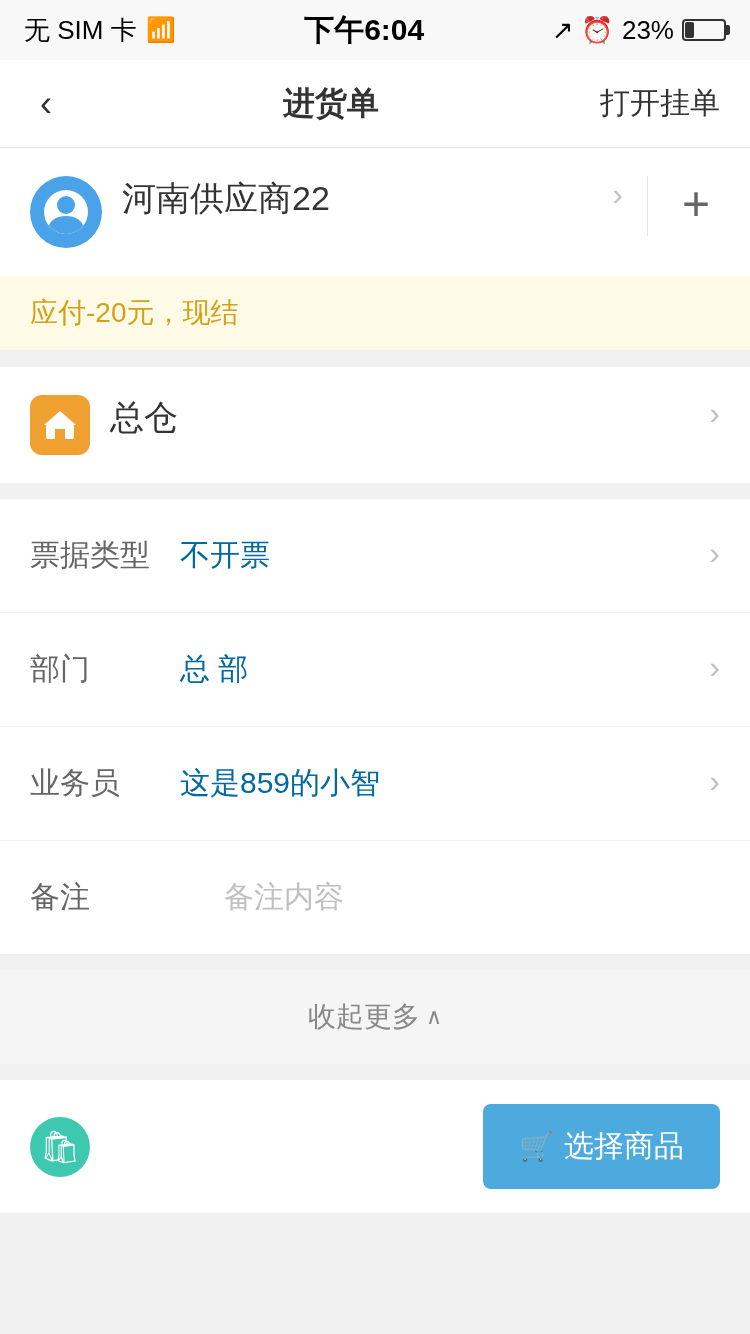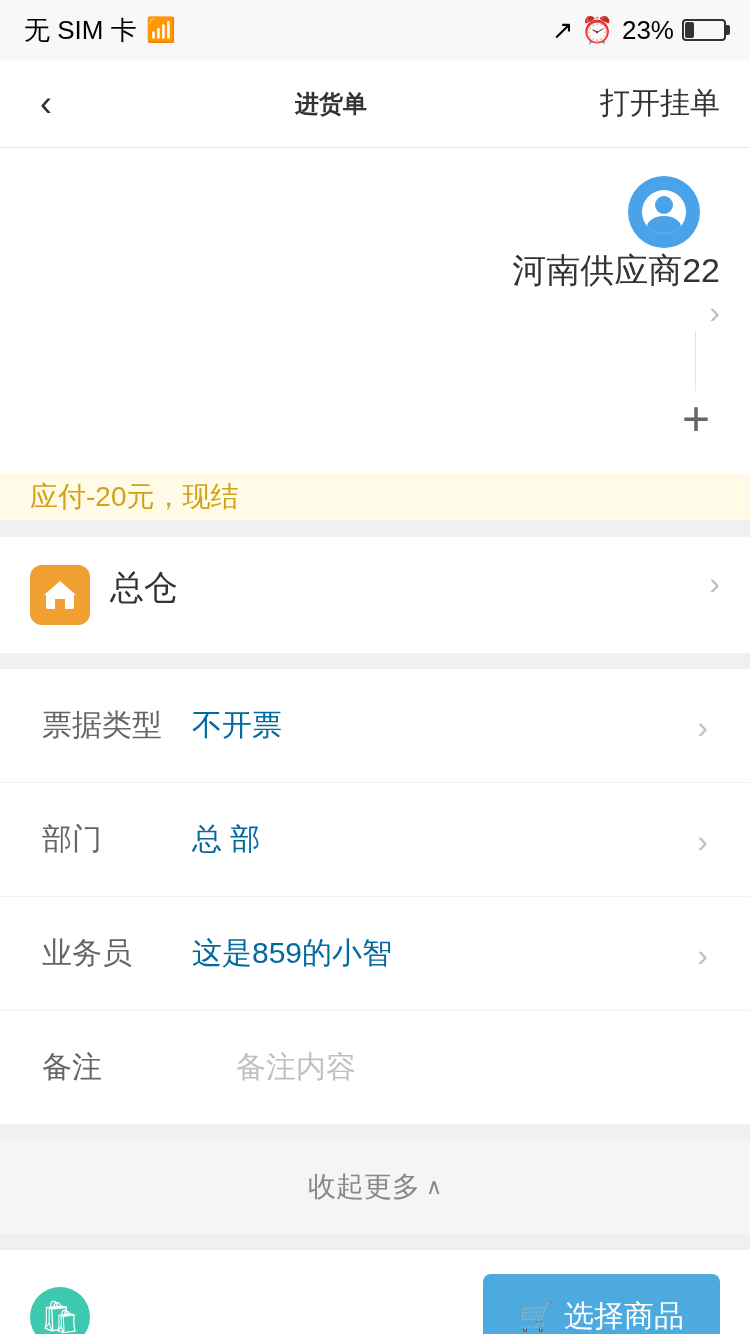--- a/index.html
+++ b/index.html
@@ -81,21 +81,21 @@
       padding: 0 30px;
       border-bottom: 1px solid #e5e5e5;
     }
     .nav-back {
       font-size: 36px;
       color: #333;
       cursor: pointer;
       padding: 10px;
     }
     .nav-title {
-      font-size: 24px;
+      font-size: 32px;
       font-weight: 600;
       color: #333;
     }
     .nav-action {
       font-size: 30px;
       color: #333;
       cursor: pointer;
     }
 
     
@@ -104,25 +104,24 @@
     }
 
     .section {
       background: #ffffff;
       margin-bottom: 16px;
     }
 
     
     .supplier-row {
       display: flex;
-      align-items: flex-end;
+      align-items: flex-start;
       padding: 28px 30px;
       background: #ffffff;
       position: relative;
-      flex-direction: column;
     }
     .supplier-avatar {
       width: 72px;
       height: 72px;
       border-radius: 50%;
       background: #4aa3e8;
       display: flex;
       align-items: center;
       justify-content: center;
       margin-right: 20px;
@@ -177,21 +176,21 @@
     .add-btn {
       font-size: 48px;
       color: #666;
       cursor: pointer;
       padding: 0 10px;
     }
 
     
     .notice-bar {
       background: #fffbe6;
-      padding: 4px 30px;
+      padding: 18px 30px;
       font-size: 28px;
       color: #d4a017;
     }
 
     
     .warehouse-row {
       display: flex;
       align-items: flex-start;
       padding: 28px 30px;
       background: #ffffff;
@@ -218,22 +217,22 @@
       color: #333;
     }
 
     
     .form-section {
       background: #ffffff;
       margin-bottom: 16px;
     }
     .form-row {
       display: flex;
-      align-items: flex-end;
-      padding: 36px 42px;
+      align-items: flex-start;
+      padding: 36px 30px;
       border-bottom: 1px solid #f0f0f0;
       min-height: 100px;
     }
     .form-row:last-child {
       border-bottom: none;
       gap: 44px;
     }
     .form-label {
       font-size: 30px;
       color: #666;
@@ -323,20 +322,21 @@
 </head>
 <body>
 
 <div class="page-bg">
 
   <div class="status-bar">
     <div class="status-left">
       <span>无 SIM 卡</span>
       <span class="wifi-icon">📶</span>
     </div>
+    <div class="status-center">下午6:04</div>
     <div class="status-right">
       <span>↗</span>
       <span>⏰</span>
       <span>23%</span>
       <span class="battery-icon">
         <span class="battery-fill"></span>
       </span>
     </div>
   </div>
 

